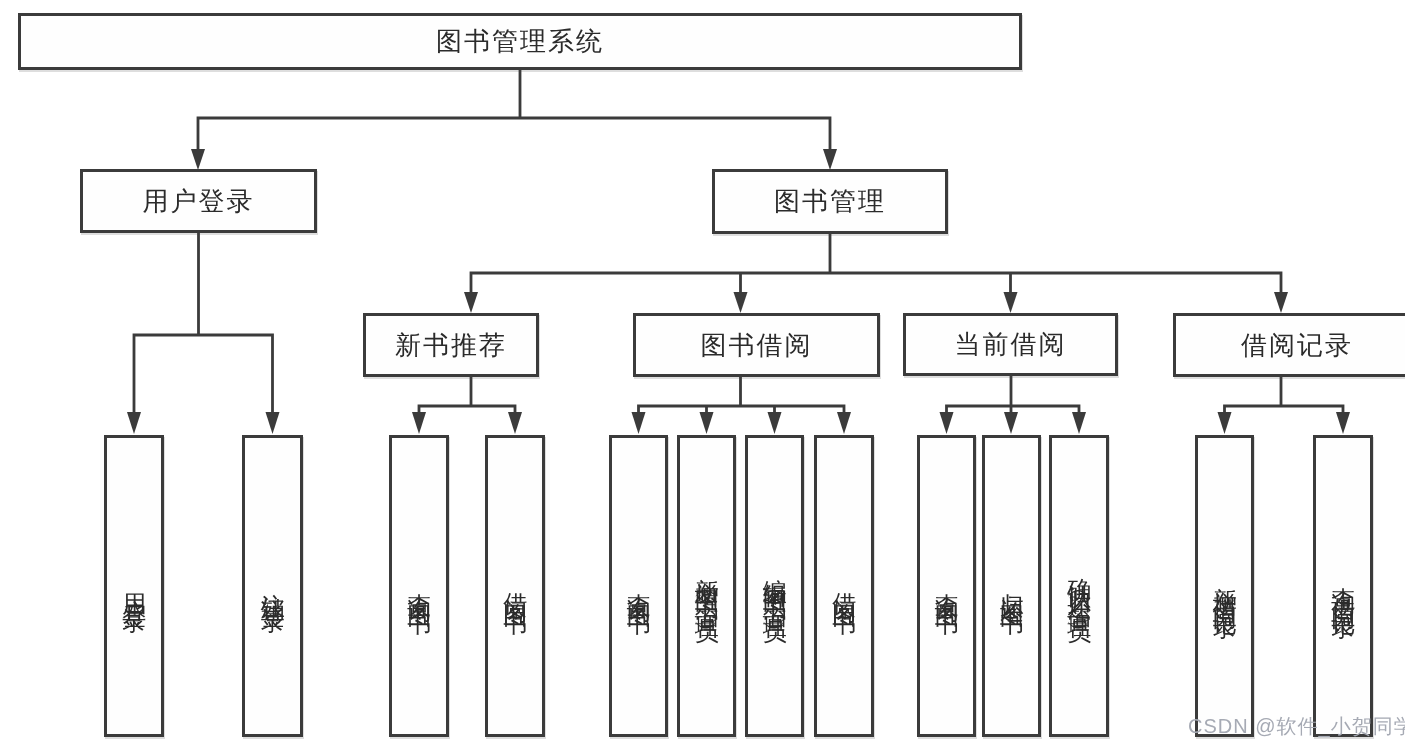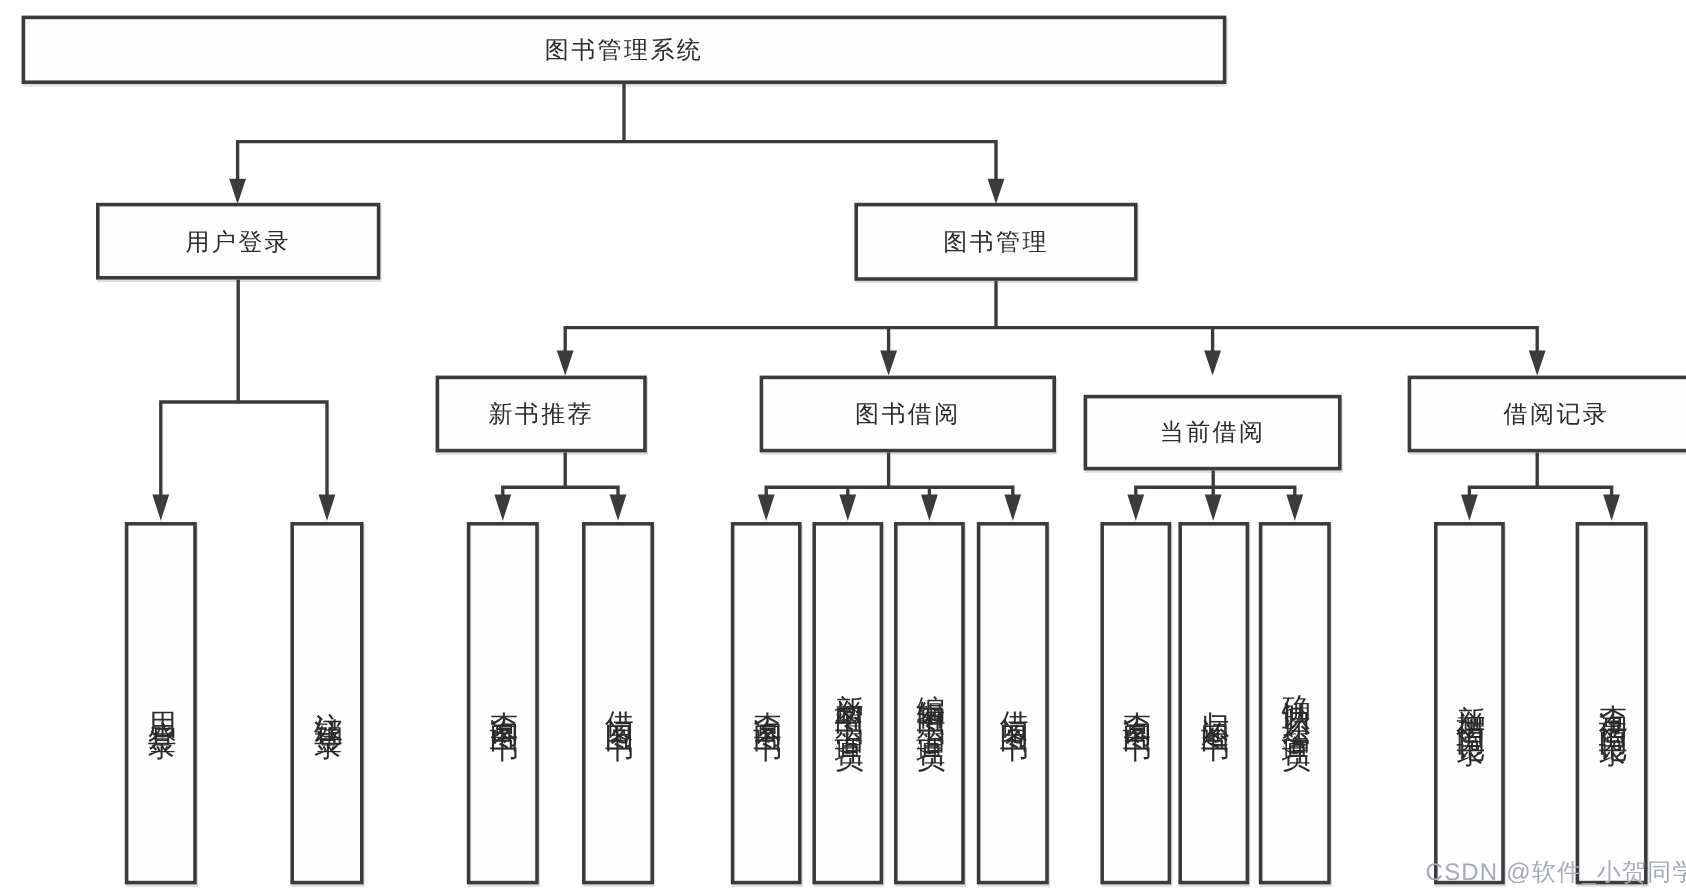--- a/index.html
+++ b/index.html
@@ -13,35 +13,35 @@
   .connectors{position:absolute;left:0;top:0;width:1405px;height:747px;}
   .box{
     position:absolute;
     box-sizing:border-box;
     background:#fefefe;
     border:3px solid #3b3b3b;
     color:#2b2b2b;
     display:flex;align-items:center;justify-content:center;
     box-shadow:1px 2px 0 rgba(70,70,70,0.18);
   }
-  .header{font-size:20px;letter-spacing:2px;white-space:nowrap;font-family:Liberation Mono, monospace;}
+  .header{font-size:26px;letter-spacing:2px;white-space:nowrap;font-family:Liberation Mono, monospace;}
   .leaf{
     writing-mode:vertical-rl;
     text-orientation:mixed;
     font-size:24px;
     letter-spacing:6px;
     line-height:1.1;
   }
   
   .n-root{left:18px;top:13px;width:1004px;height:57px;}
   .n-login{left:80px;top:169px;width:237px;height:64px;}
   .n-mgmt{left:712px;top:169px;width:236px;height:65px;text-align:right;}
   .n-rec {left:363px;top:313px;width:176px;height:64px;}
   .n-bor {left:633px;top:313px;width:247px;height:64px;}
-  .n-cur {left:903px;top:313px;width:215px;height:63px;margin-top:16px;}
+  .n-cur {left:903px;top:313px;width:215px;height:63px;}
   .n-recd{left:1173px;top:313px;width:248px;height:64px;}
   .lf{top:435px;height:302px;width:60px;}
   .lf-u1{left:104px;}  .lf-u2{left:242px;width:61px;}
   .lf-n1{left:389px;}  .lf-n2{left:485px;}
   .lf-b1{left:609px;width:59px;} .lf-b2{left:677px;width:59px;}
   .lf-b3{left:745px;width:59px;} .lf-b4{left:814px;}
   .lf-c1{left:917px;width:59px;} .lf-c2{left:982px;width:59px;} .lf-c3{left:1049px;}
   .lf-r1{left:1195px;width:59px;} .lf-r2{left:1313px;}
   .watermark{
     position:absolute;left:1188px;top:713px;

